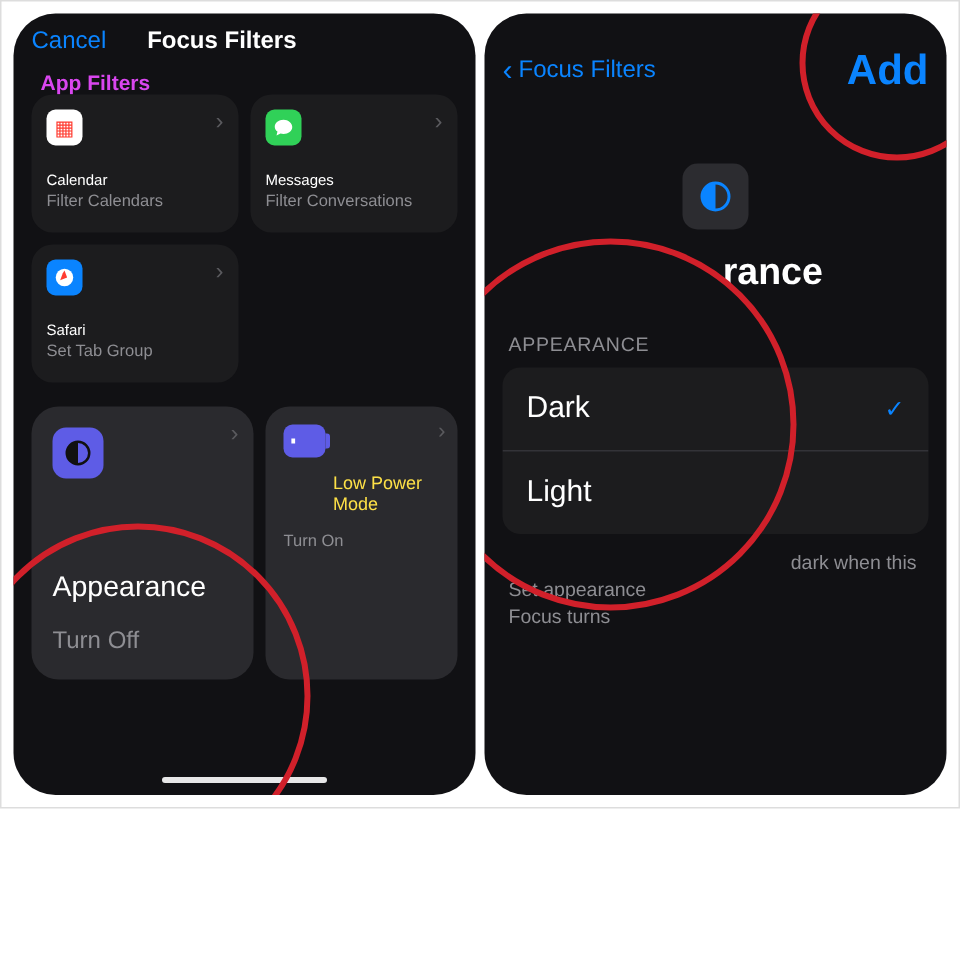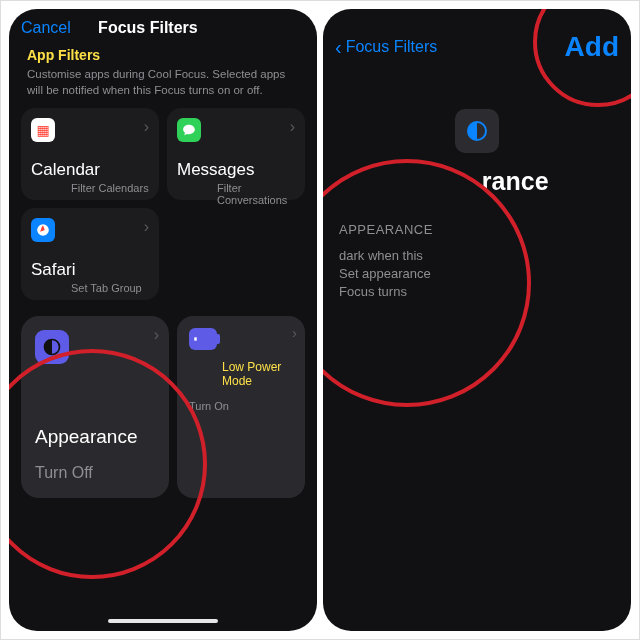--- a/index.html
+++ b/index.html
@@ -6,21 +6,21 @@
   body {
     background: #fff;
     width: 640px;
     height: 640px;
     overflow: hidden;
     font-family: -apple-system, "Helvetica Neue", Arial, sans-serif;
   }
   .stage {
     position: relative;
     width: 640px;
-    height: 640px;
+    height: 539px;
     background: #fff;
     border: 1px solid #ddd;
     padding-left: 20px;
   }
   .half {
     position: absolute;
     top: 8px;
     bottom: 8px;
     width: 308px;
     border-radius: 28px;
@@ -34,21 +34,21 @@
   
   .l-topbar {
     display: flex;
     align-items: center;
     padding: 10px 12px 6px;
     font-size: 16px;
   }
   .l-cancel { color: #0a84ff; }
   .l-title { flex: 1; text-align: center; font-weight: 600; color: #fff; margin-left:-40px; }
   .l-section { padding: 4px 18px 0; }
-  .l-sec-title { color: #fde047; font-size: 14px; font-weight: 600; }
+  .l-sec-title { color: #d946ef; font-size: 14px; font-weight: 600; }
   .l-sec-desc {
     color: #8e8e93; font-size: 11.5px; line-height: 1.35; margin-top: 4px;
     margin-bottom: 10px;
   }
   .l-grid {
     display: grid;
     grid-template-columns: 1fr 1fr;
     grid-template-rows: 92px 92px;
     gap: 8px;
     padding: 0 12px;
@@ -62,22 +62,22 @@
   .tile .chev {
     position: absolute; top: 10px; right: 10px;
     color: #5a5a5e; font-size: 16px;
   }
   .tile .ticon {
     width: 24px; height: 24px; border-radius: 6px;
     margin-bottom: 18px;
     display: flex; align-items: center; justify-content: center;
     font-size: 14px;
   }
-  .tile .tlabel { color: #fff; font-size: 17px; }
-  .tile .tsub { color: #8e8e93; font-size: 11px; margin-top: 2px; margin-left: 40px; }
+  .tile .tlabel { color: #fff; font-size: 10px; }
+  .tile .tsub { color: #8e8e93; font-size: 11px; margin-top: 2px; }
 
   .ic-calendar { background: #fff; color: #ff3b30; }
   .ic-messages { background: #30d158; color: #fff; border-radius: 7px; }
   .ic-safari   { background: #0a84ff; color: #fff; border-radius: 7px; }
 
   .l-banner {
     color: #c9c9ce; font-size: 10.5px;
     margin: 18px 0 8px 160px;
   }
 
@@ -170,21 +170,20 @@
 
   <div class="half left">
     <div class="l-topbar">
       <span class="l-cancel">Cancel</span>
       <span class="l-title">Focus Filters</span>
       <span style="width:40px"></span>
     </div>
 
     <div class="l-section">
       <div class="l-sec-title">App Filters</div>
-      <div class="l-sec-desc">Customise apps during Cool Focus. Selected apps will be notified when this Focus turns on or off.</div>
     </div>
 
     <div class="l-grid">
       <div class="tile">
         <span class="chev">›</span>
         <div class="ticon ic-calendar">▦</div>
         <div class="tlabel">Calendar</div>
         <div class="tsub">Filter Calendars</div>
       </div>
       <div class="tile">
@@ -255,22 +254,31 @@
             <circle cx="12" cy="12" r="9" stroke="#0a84ff" stroke-width="2"></circle>
             <path d="M12 3a9 9 0 0 0 0 18z" fill="#0a84ff"></path>
           </svg>
       </div>
       <div class="r-hero-title">
         <span style="opacity:0">Appea</span><span>rance</span>
       </div>
     </div>
 
     <div class="r-section-label">APPEARANCE</div>
+    <div class="r-list">
+      <div class="r-row">
+        <span>Dark</span>
+        <span class="r-check">✓</span>
+      </div>
+      <div class="r-row">
+        <span>Light</span>
+      </div>
+    </div>
     <div class="r-footer">
-      <div style="padding-right:4px;"><span>dark when this</span></div>
+      <div style="text-align:right; padding-right:4px;"><span>dark when this</span></div>
       <div><span>Set appearance</span></div>
       <div><span>Focus turns</span></div>
     </div>
 
     <div class="ann-circle c-right-add"></div>
     <div class="ann-circle c-right-list"></div>
   </div>
 
 </div>
 

